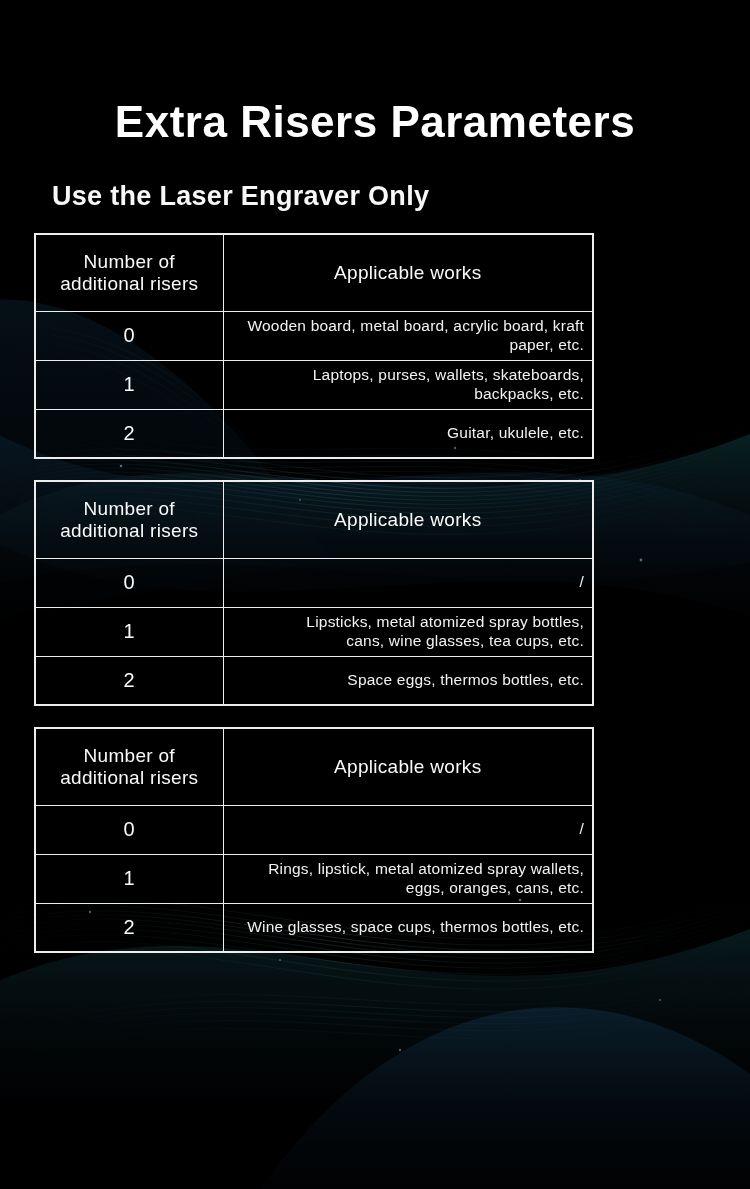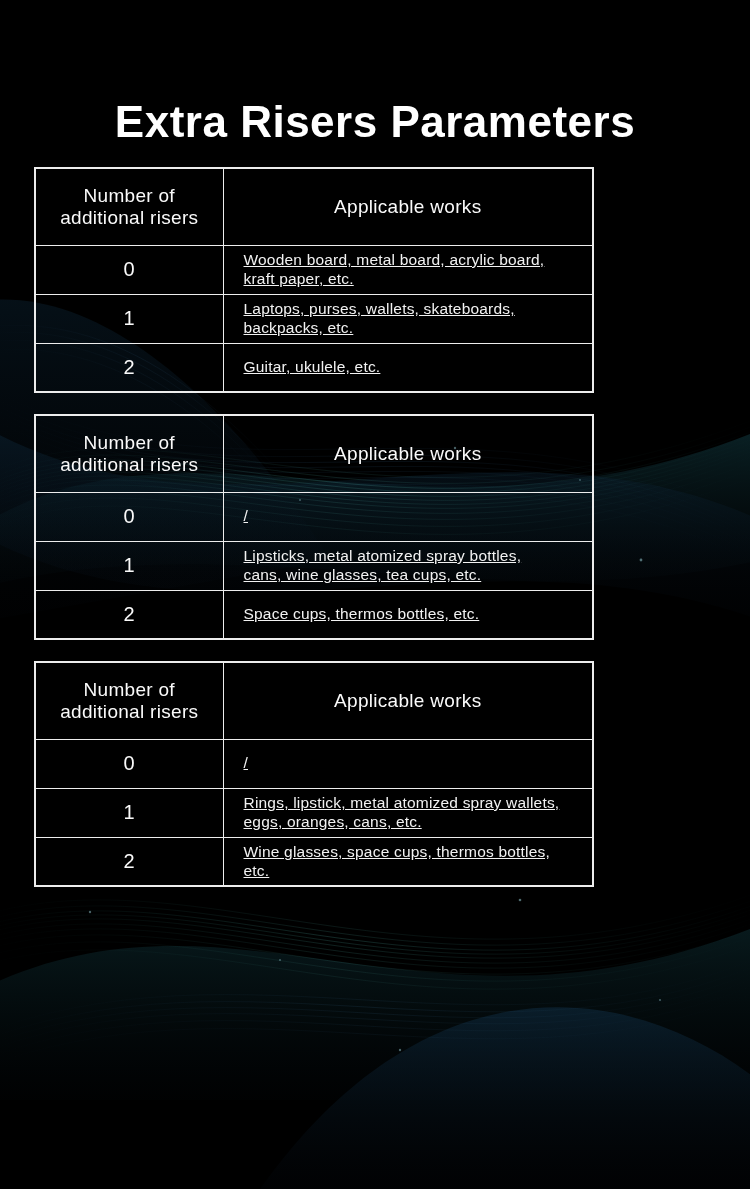--- a/index.html
+++ b/index.html
@@ -66,29 +66,28 @@
 
   td.cell-risers {
     height: 49px;
     text-align: center;
     vertical-align: middle;
     font-size: 20px;
     letter-spacing: 0.3px;
     color: #fafafa;
   }
   td.cell-works {
-    text-align: left;
+    text-align: right;
     vertical-align: middle;
     font-size: 15.5px;
     line-height: 1.22;
     letter-spacing: 0.2px;
     white-space: pre-line;
-    padding: 4px 20px;
+    padding: 4px 8px;
     color: #f2f2f2;
-    text-decoration: underline;
   }
 </style>
 </head>
 <body>
 
 <svg class="bg-waves" width="750" height="1189" viewBox="0 0 750 1189" aria-hidden="true">
   <defs>
     <linearGradient id="gTeal" x1="0" y1="0" x2="1" y2="0">
       <stop offset="0" stop-color="#1a6b66" stop-opacity="0"></stop>
       <stop offset="0.45" stop-color="#5fd3c6" stop-opacity="0.55"></stop>
@@ -185,20 +184,21 @@
     <circle cx="660" cy="1000" r="1.1" opacity="0.4"></circle>
     <circle cx="400" cy="1050" r="1.2" opacity="0.45"></circle>
   </g>
 </svg>
 
 <div class="content">
 
   <h1 class="page-title">Extra Risers Parameters</h1>
 
   <section class="section-1">
+    <h2 class="section-heading">Use the Laser Engraver Only</h2>
     <table class="params-table">
       <thead>
         <tr>
           <th class="col-risers">Number of
 additional risers</th>
           <th class="col-works">Applicable works</th>
         </tr>
       </thead>
       <tbody>
         <tr>
@@ -231,21 +231,21 @@
           <td class="cell-risers">0</td>
           <td class="cell-works">/</td>
         </tr>
         <tr>
           <td class="cell-risers">1</td>
           <td class="cell-works">Lipsticks, metal atomized spray bottles,
 cans, wine glasses, tea cups, etc.</td>
         </tr>
         <tr>
           <td class="cell-risers">2</td>
-          <td class="cell-works">Space cups, thermos bottles, etc.</td>
+          <td class="cell-works">Space eggs, thermos bottles, etc.</td>
         </tr>
       </tbody>
     </table>
   </section>
 
   <section class="section-3">
     <table class="params-table">
       <thead>
         <tr>
           <th class="col-risers">Number of

